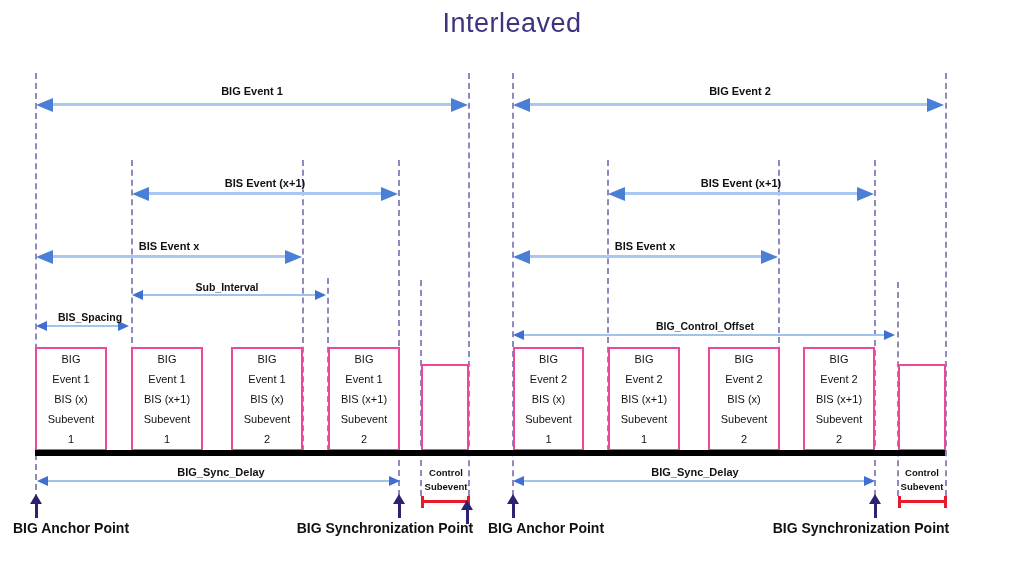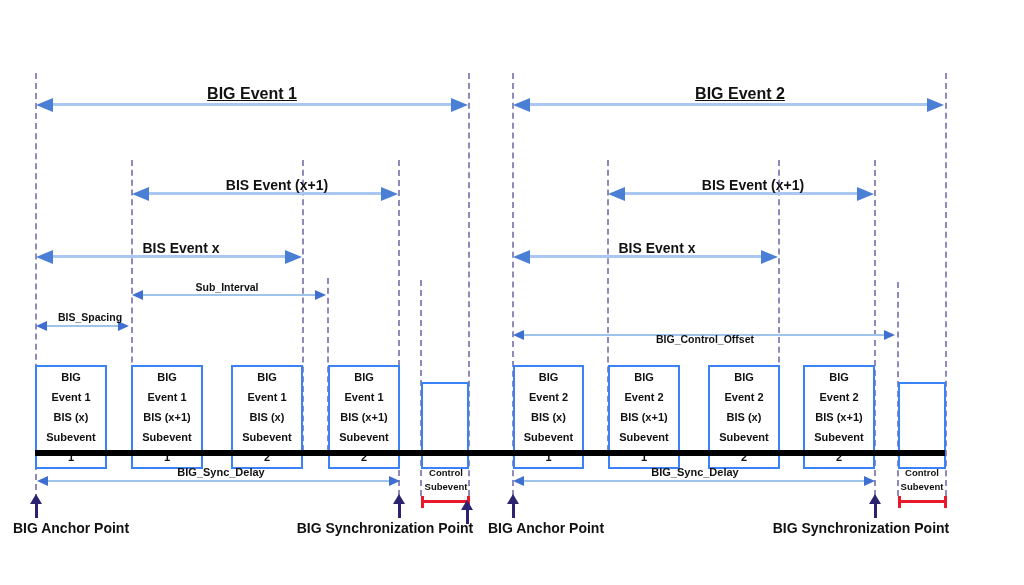--- a/index.html
+++ b/index.html
@@ -24,50 +24,51 @@
   .harrow.big .hr { right:0; top:0; border-top:7px solid transparent; border-bottom:7px solid transparent; border-left:17px solid #4a7fd6; }
   .harrow.small { height:10px; }
   .harrow.small .ln { top:4px; left:7px; right:7px; height:2px; background:#9fc3ea; }
   .harrow.small .hl { left:0; top:0; border-top:5px solid transparent; border-bottom:5px solid transparent; border-right:11px solid #3f6fd0; }
   .harrow.small .hr { right:0; top:0; border-top:5px solid transparent; border-bottom:5px solid transparent; border-left:11px solid #3f6fd0; }
   
   .lbl {
     position:absolute; transform:translateX(-50%); font-weight:bold;
     color:#111; white-space:nowrap; z-index:4;
   }
-  .lbl.f14 { font-size:16px;text-decoration:underline; }
-  .lbl.f12 { font-size:14px;margin-left:12px; }
+  .lbl.f14 { font-size:11px; }
+  .lbl.f12 { font-size:11px; }
   .lbl.f11 { font-size:11px; }
   .lbl.f10 { font-size:10.5px; }
   .lbl.ctrl { font-size:9.5px; line-height:14px; text-align:center; white-space:pre-line; }
   .lbl.bottom { font-size:14px; }
   
   .box {
     position:absolute; top:347px; height:104px; background:#ffffff;
-    border:2px solid #3b82f6; box-sizing:border-box; z-index:2;
+    border:2px solid #ec4899; box-sizing:border-box; z-index:2;
     display:flex; align-items:center; justify-content:center; text-align:center;
-    font-weight:bold; font-size:11px; line-height:20px; white-space:pre-line;margin-top:18px;
+    font-weight:normal; font-size:11px; line-height:20px; white-space:pre-line;
   }
   .box.ctrlbox { top:364px; height:87px; }
   .axis { position:absolute; left:35px; top:450px; width:910px; height:6px; background:#000; z-index:3; }
   
   .uparrow { position:absolute; width:12px; margin-left:-6px; top:494px; z-index:4; }
   .uparrow .head { width:0; height:0; margin:0 auto; border-left:6px solid transparent; border-right:6px solid transparent; border-bottom:10px solid #2b2371; }
   .uparrow .stem { width:3px; height:14px; margin:0 auto; background:#2b2371; }
   
   .rbracket { position:absolute; top:496px; height:12px; z-index:4; }
   .rbracket .bar { position:absolute; left:0; right:0; top:4px; height:3px; background:#e8182d; }
   .rbracket .t1, .rbracket .t2 { position:absolute; top:0; width:3px; height:12px; background:#e8182d; }
   .rbracket .t1 { left:0; } .rbracket .t2 { right:0; }
 </style>
 </head>
 <body>
 
 <div class="canvas">
 
+  <div class="title">Interleaved</div>
 
   <div class="dashed" style="left:35px;  top:73px;  height:427px;"></div>
   <div class="dashed" style="left:131px; top:160px; height:291px;"></div>
   <div class="dashed" style="left:302px; top:160px; height:291px;"></div>
   <div class="dashed" style="left:327px; top:278px; height:173px;"></div>
   <div class="dashed" style="left:398px; top:160px; height:336px;"></div>
   <div class="dashed" style="left:420px; top:280px; height:216px;"></div>
   <div class="dashed" style="left:468px; top:73px;  height:423px;"></div>
   <div class="dashed" style="left:512px; top:73px;  height:423px;"></div>
   <div class="dashed" style="left:607px; top:160px; height:291px;"></div>
@@ -134,21 +135,21 @@
     </div>
 
   <div class="lbl f14" style="left:252px; top:85px;">BIG Event 1</div>
   <div class="lbl f14" style="left:728px; top:85px;padding-left:24px;">BIG Event 2</div>
   <div class="lbl f12" style="left:265px; top:177px;">BIS Event (x+1)</div>
   <div class="lbl f12" style="left:741px; top:177px;">BIS Event (x+1)</div>
   <div class="lbl f12" style="left:169px; top:240px;">BIS Event x</div>
   <div class="lbl f12" style="left:645px; top:240px;">BIS Event x</div>
   <div class="lbl f10" style="left:227px; top:281px;">Sub_Interval</div>
   <div class="lbl f10" style="left:84px;  top:311px;padding-left:12px;">BIS_Spacing</div>
-  <div class="lbl f10" style="left:705px; top:333px;">BIG_Control_Offset</div>
+  <div class="lbl f10" style="left:705px; top:320px;">BIG_Control_Offset</div>
   <div class="lbl f11" style="left:221px; top:466px;">BIG_Sync_Delay</div>
   <div class="lbl f11" style="left:695px; top:466px;">BIG_Sync_Delay</div>
 
   <div class="box" style="left:35px;  width:72px;">BIG
 Event 1
 BIS (x)
 Subevent
 1</div>
   <div class="box" style="left:131px; width:72px;">BIG
 Event 1

